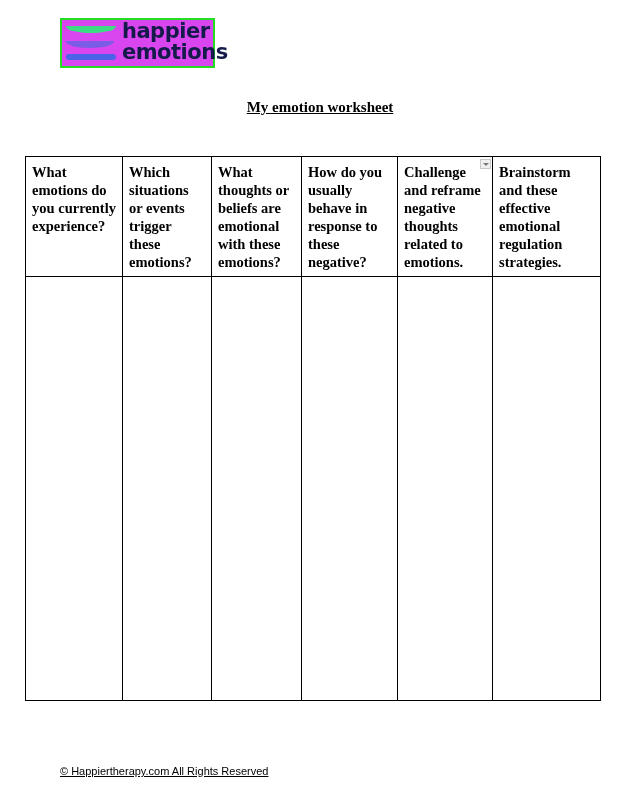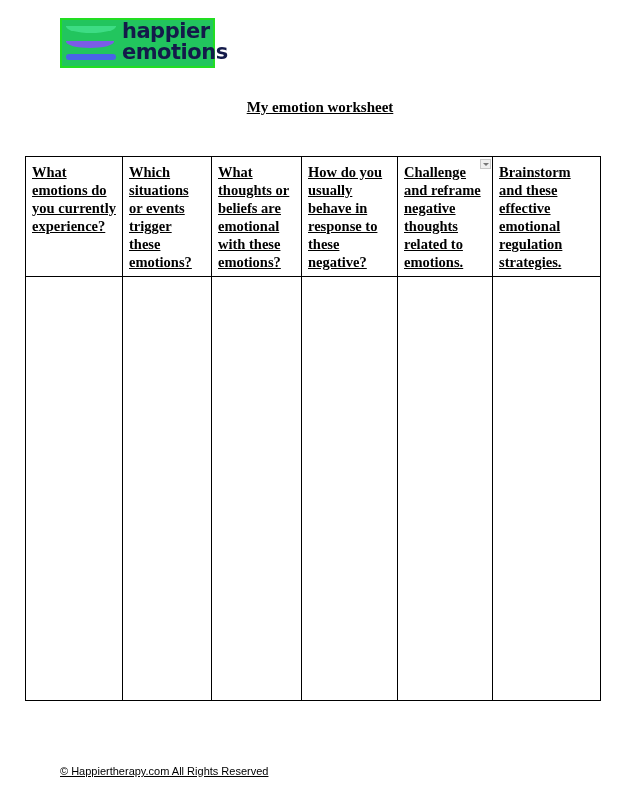--- a/index.html
+++ b/index.html
@@ -1,27 +1,27 @@
 <!DOCTYPE html>
 <html><head>
   <meta charset="utf-8">
   <style>
     html, body { margin: 0; padding: 0; background: #ffffff; }
     body { width: 626px; height: 794px; position: relative; overflow: hidden; font-family: "Liberation Serif", serif; color: #000; }
-    .logo { position: absolute; left: 60px; top: 18px; width: 155px; height: 50px; box-sizing: border-box; border: 2px solid #22dd22; background: #22c55e; }
+    .logo { position: absolute; left: 60px; top: 18px; width: 155px; height: 50px; box-sizing: border-box; border: 2px solid #22dd22; background: #d946ef; }
     .logo .bar { position: absolute; left: 4px; height: 6px; border-radius: 3px; }
     .logo .b1 { top: 6px; width: 50px; background: #3ddc84; border-radius: 0 0 30px 30px / 0 0 8px 8px; height: 7px; }
     .logo .b2 { top: 21px; width: 48px; background: #7b5ce6; border-radius: 0 0 30px 30px / 0 0 8px 8px; height: 7px; }
     .logo .b3 { top: 34px; width: 50px; background: #4a63e8; }
     .logo .word { position: absolute; left: 60px; font-family: "DejaVu Sans", sans-serif; font-weight: bold; color: #141a4a; font-size: 21px; line-height: 20px; letter-spacing: -0.5px; }
     .logo .w1 { top: 1px; }
     .logo .w2 { top: 22px; }
     .title { position: absolute; left: 0; width: 640px; top: 99px; text-align: center; font-weight: bold; font-size: 15px; text-decoration: underline; }
     table.ws { position: absolute; left: 25px; top: 156px; border-collapse: collapse; }
-    table.ws td, table.ws th { border: 1.5px solid #000; vertical-align: top; padding: 6px 6px 0 6px; box-sizing: border-box; font-size: 14.5px; line-height: 18px; font-weight: bold; text-align: left; text-decoration: underline; }
+    table.ws td, table.ws th { border: 1.5px solid #000; vertical-align: top; padding: 6px 6px 0 6px; box-sizing: border-box; font-size: 14.5px; line-height: 18px; font-weight: bold; text-align: left; }
     table.ws th { height: 120px; position: relative; }
     table.ws td { height: 424px; }
     .dd { position: absolute; right: 1px; top: 2px; width: 11px; height: 10px; border: 1px solid #c8c8c8; background: #f0f0f0; box-sizing: border-box; }
     .dd::after { content: ""; position: absolute; left: 2px; top: 3px; border-left: 3px solid transparent; border-right: 3px solid transparent; border-top: 3px solid #777; }
     .footer { position: absolute; left: 60px; top: 765px; font-family: "Liberation Sans", sans-serif; font-size: 11px; text-decoration: underline; }
   </style>
 </head>
 <body>
 
 <div class="logo">

